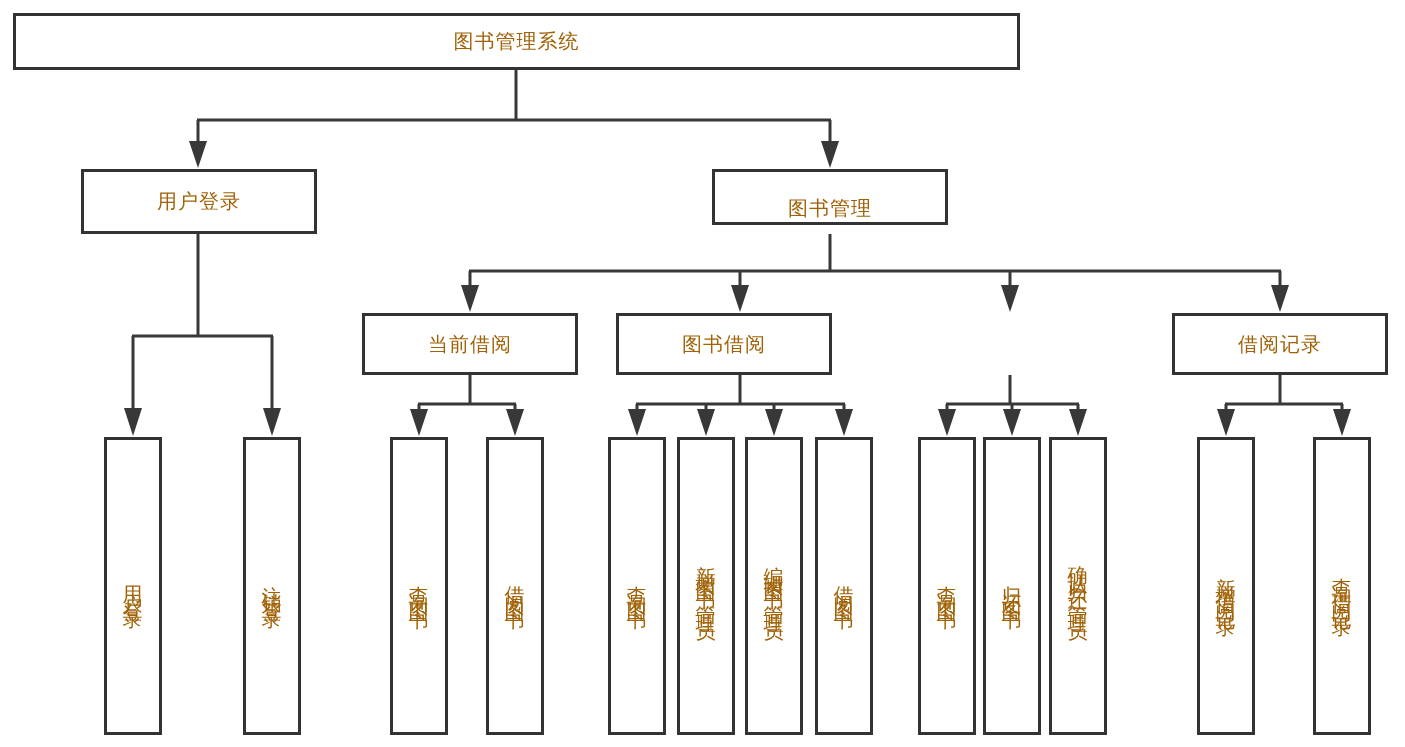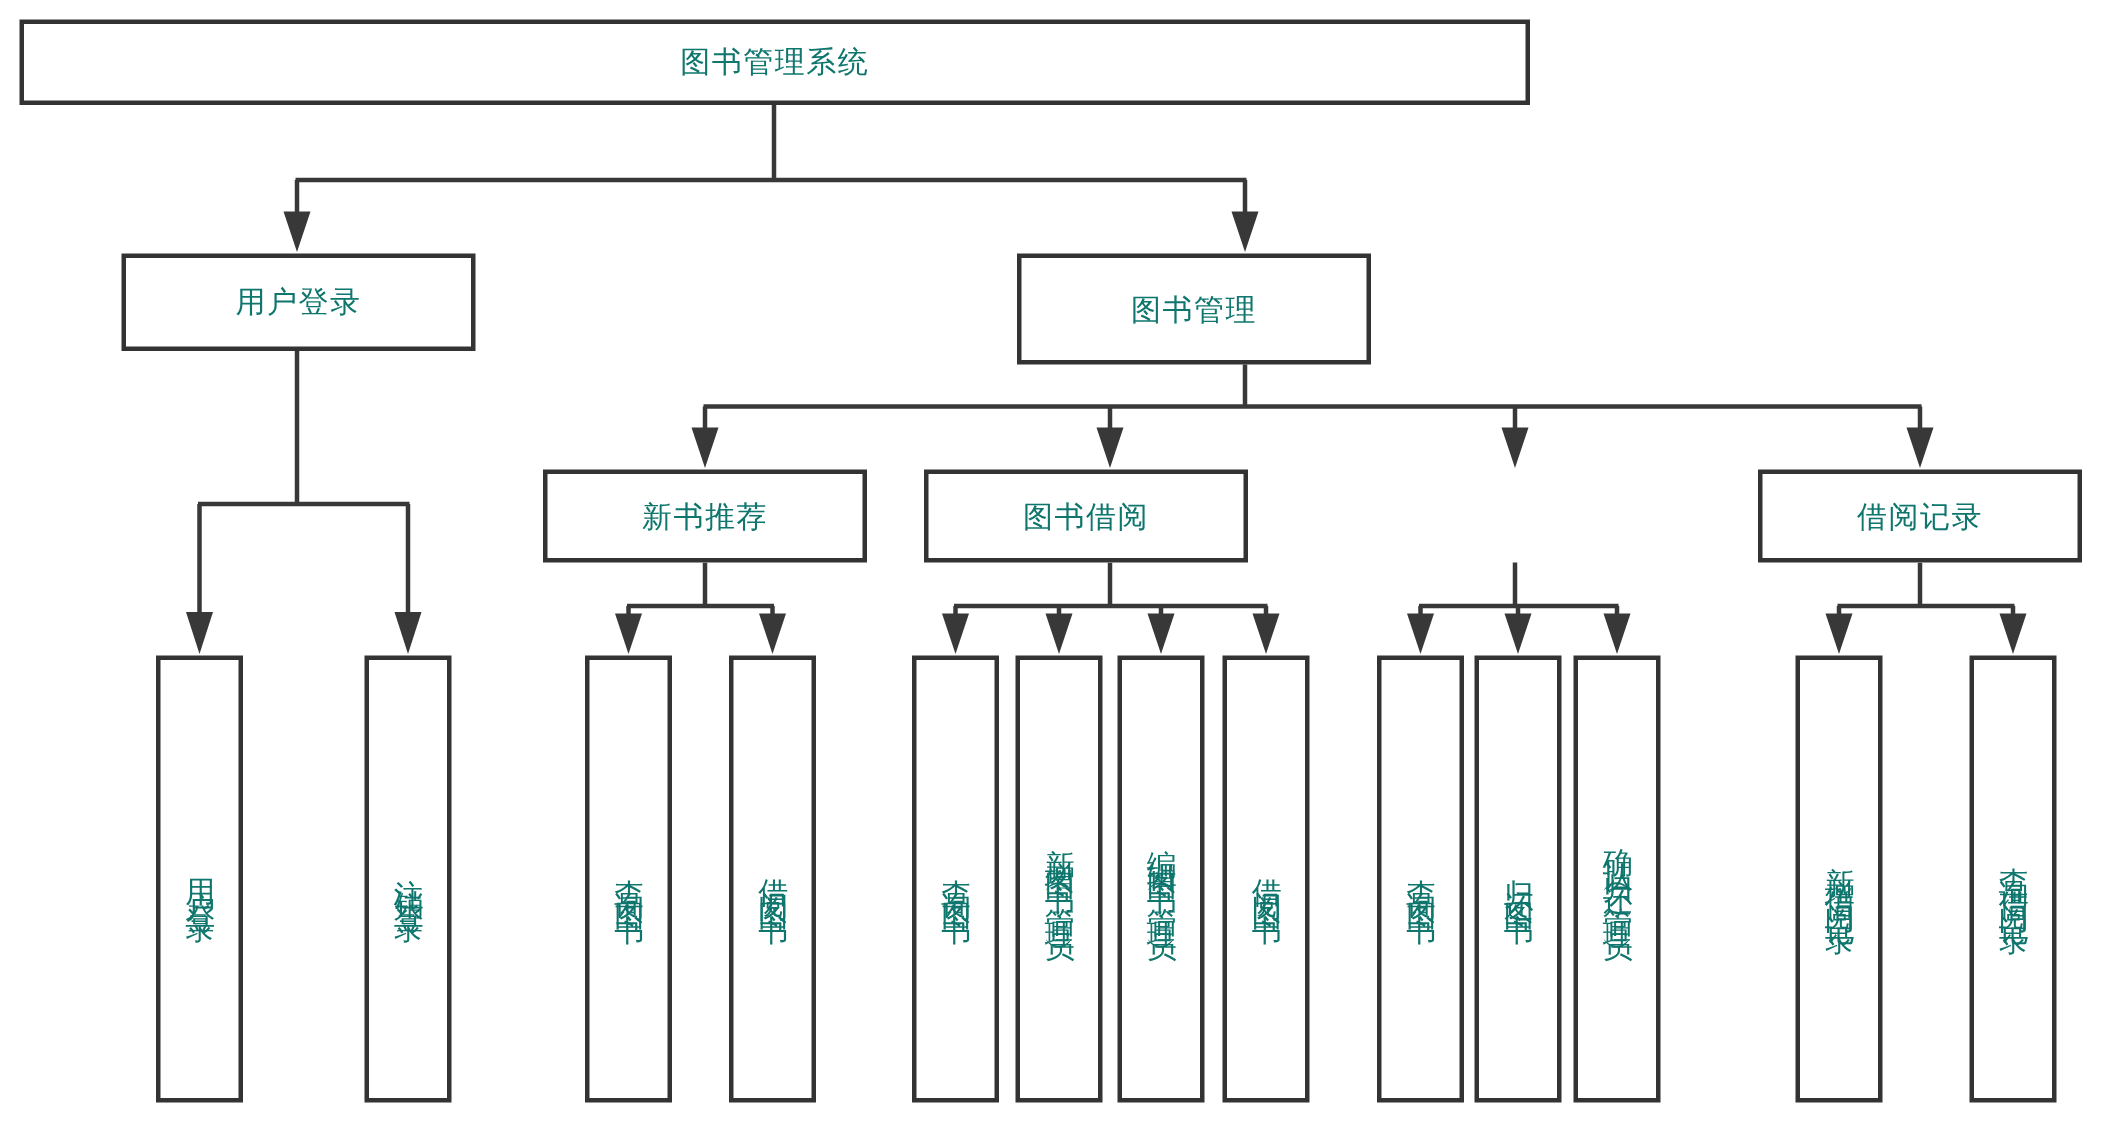--- a/index.html
+++ b/index.html
@@ -24,38 +24,38 @@
     pointer-events: none;
   }
   .node {
     position: absolute;
     box-sizing: border-box;
     border: 3px solid #333333;
     background: #ffffff;
     display: flex;
     align-items: center;
     justify-content: center;
-    color: #0f766e;
+    color: #a16207;
   }
   .node .hlabel {
     font-size: 20px;
     letter-spacing: 1px;
     white-space: nowrap;
   }
   .node .vlabel {
     writing-mode: vertical-rl;
     text-orientation: mixed;
     font-size: 20px;
     letter-spacing: 8px;
     line-height: 1;
     white-space: nowrap;
   }
   .root-node    { left: 13px;  top: 13px;  width: 1007px; height: 57px; }
   .l2-a         { left: 81px;  top: 169px; width: 236px;  height: 65px; }
-  .l2-b         { left: 678px; top: 169px; width: 236px;  height: 74px; }
+  .l2-b         { left: 712px; top: 169px; width: 236px;  height: 56px; align-items: flex-end; }
   .l3           { top: 313px;  width: 216px; height: 62px; }
   .l3-a         { left: 362px; }
   .l3-b         { left: 616px; }
   .l3-c         { left: 902px; }
   .l3-d         { left: 1172px; }
   .leaf         { top: 437px;  width: 58px;  height: 298px; }
   .leaf-0  { left: 104px; }
   .leaf-1  { left: 243px; }
   .leaf-2  { left: 390px; }
   .leaf-3  { left: 486px; }
@@ -157,21 +157,21 @@
   </div>
 
   <div class="node l2-a">
     <span class="hlabel">用户登录</span>
   </div>
   <div class="node l2-b">
     <span class="hlabel">图书管理</span>
   </div>
 
   <div class="node l3 l3-a">
-    <span class="hlabel">新书推荐</span>
+    <span class="hlabel">当前借阅</span>
   </div>
   <div class="node l3 l3-b">
     <span class="hlabel">图书借阅</span>
   </div>
   <div class="node l3 l3-d">
     <span class="hlabel">借阅记录</span>
   </div>
 
   <div class="node leaf leaf-0">
     <span class="vlabel">用户登录</span>

